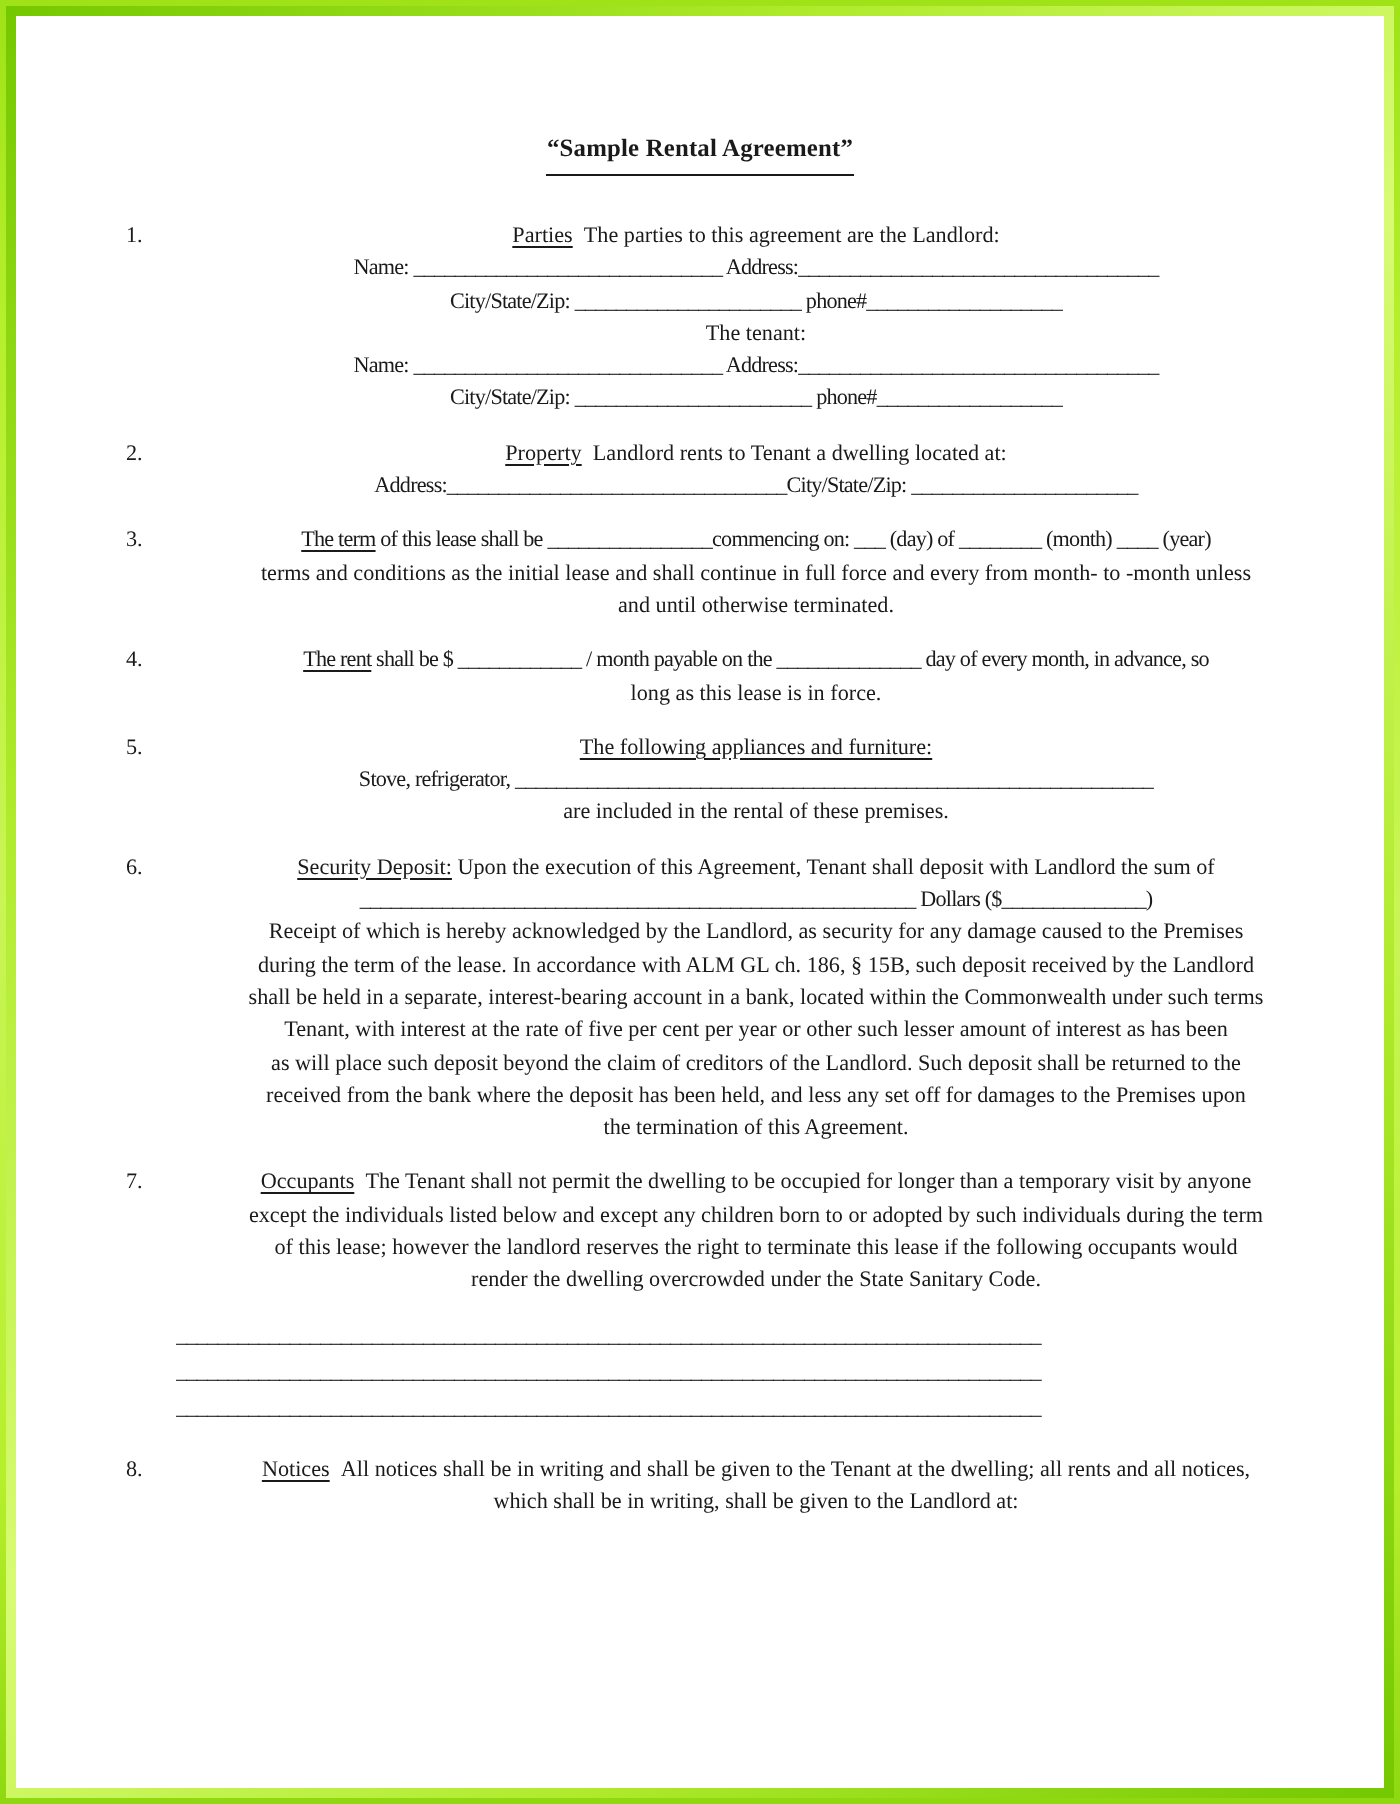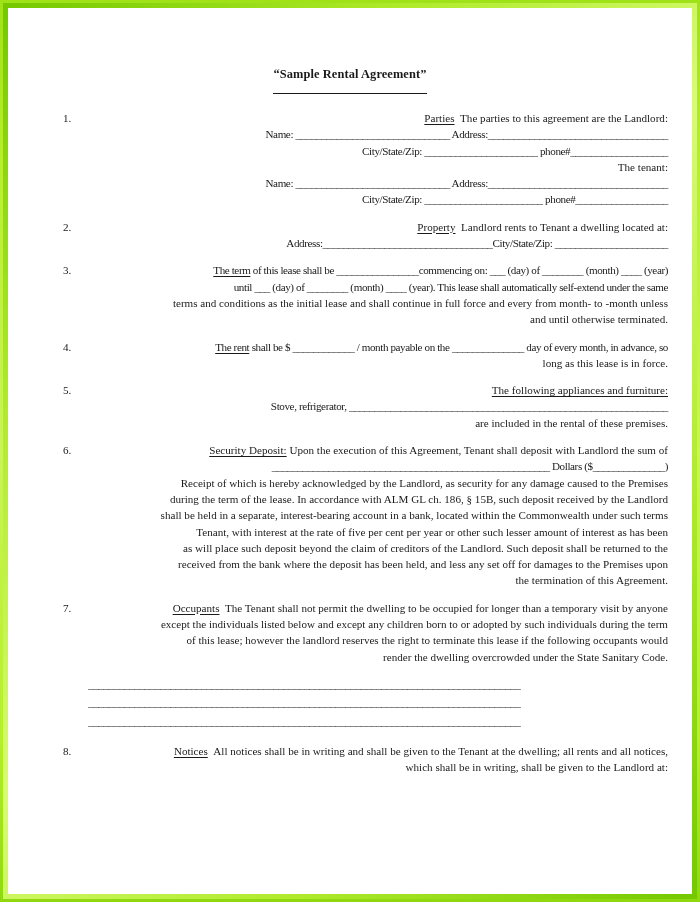--- a/index.html
+++ b/index.html
@@ -65,21 +65,21 @@
     left: 0;
     top: 55px;
     width: 680px;
     text-align: center;
     font-weight: bold;
     font-size: 12.4px;
     letter-spacing: .1px;
   }
   .doc-title span {
     border-bottom: 1.3px solid #1a1a1a;
-    padding-bottom: 12px;
+    padding-bottom: 6px;
   }
 
   .body {
     position: absolute;
     left: 0;
     top: 100px;
     width: 680px;
   }
 
   
@@ -91,21 +91,21 @@
   }
   .clause > .num {
     position: absolute;
     left: 53px;
     top: 0;
     width: 20px;
     text-align: left;
   }
   .clause p {
     margin: 0;
-    text-align: right;
+    text-align: center;
   }
   .lead {
     text-decoration: underline;
     text-underline-offset: 1.5px;
   }
 
   .fill {
     letter-spacing: -0.4px;
   }
 
@@ -151,21 +151,20 @@
 
       <div class="clause">
         <span class="num">2.</span>
         <p><span class="lead">Property</span>&nbsp;&nbsp;<span>Landlord rents to Tenant a dwelling located at:</span></p>
         <p class="fill">Address:_________________________________City/State/Zip: ______________________</p>
       </div>
 
       <div class="clause">
         <span class="num">3.</span>
         <p class="fill"><span class="lead">The term</span>&nbsp;<span>of this lease shall be ________________commencing on: ___ (day) of ________ (month) ____ (year)</span></p>
-        <p class="fill">until ___ (day) of ________ (month) ____ (year). This lease shall automatically self-extend under the same</p>
         <p>terms and conditions as the initial lease and shall continue in full force and every from month- to -month unless</p>
         <p>and until otherwise terminated.</p>
       </div>
 
       <div class="clause">
         <span class="num">4.</span>
         <p class="fill"><span class="lead">The rent</span>&nbsp;<span>shall be $ ____________ / month payable on the ______________ day of every month, in advance, so</span></p>
         <p>long as this lease is in force.</p>
       </div>
 

